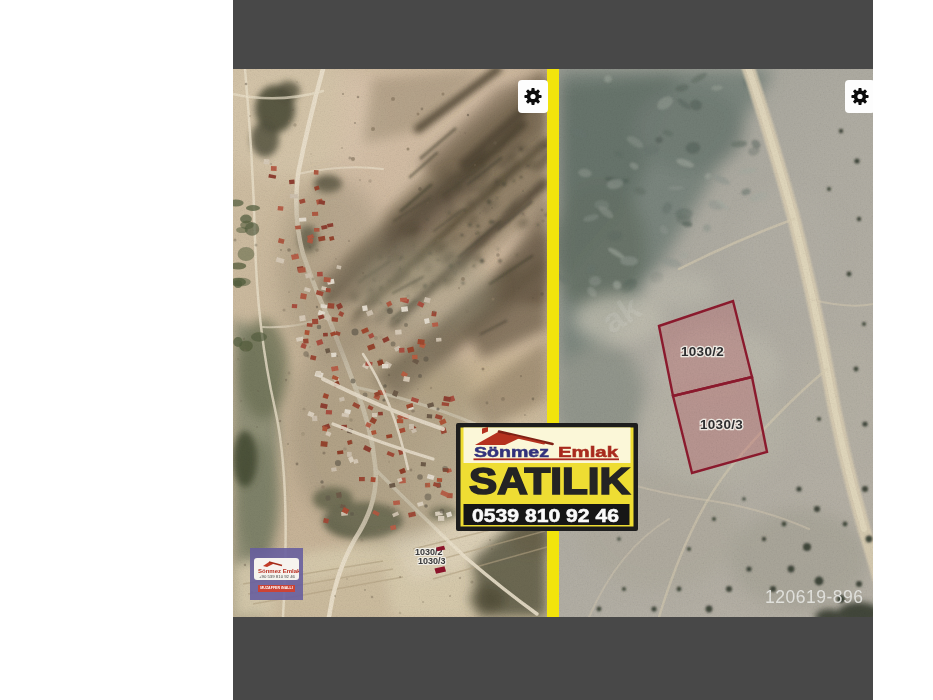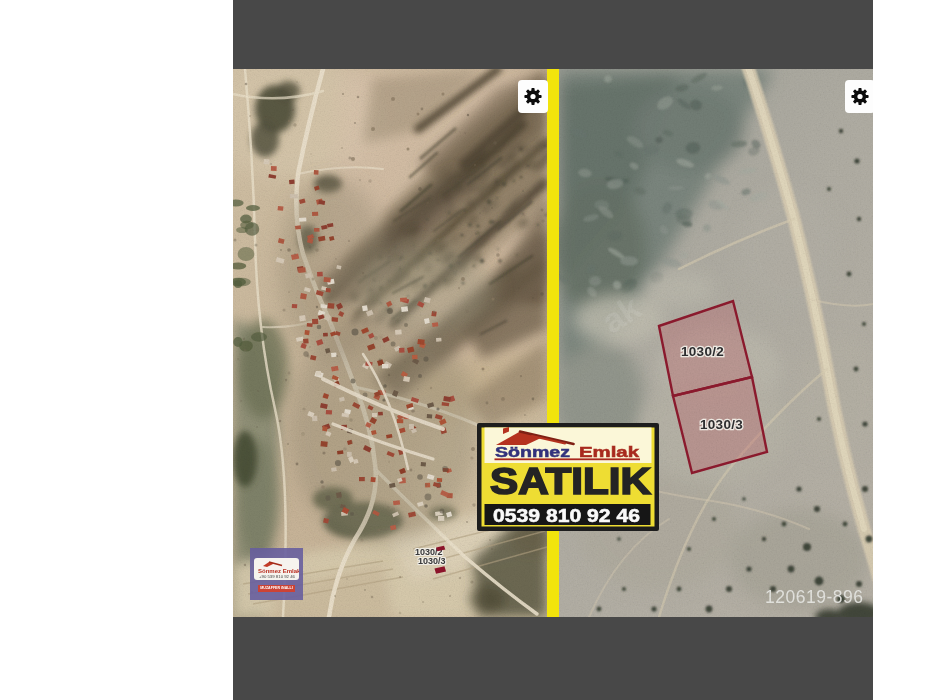--- a/index.html
+++ b/index.html
@@ -923,21 +923,21 @@
           <path d="M9,8 L15,4 L20,5.5 L13,9 Z" fill="#c23b27"></path>
           <path d="M15,4 L28,7.5" stroke="#a32a18" stroke-width="1.4" fill="none"></path>
           <text x="4" y="14.5" font-family="Liberation Sans, sans-serif" font-size="6" font-weight="bold" fill="#b92d20">Sönmez Emlak</text>
           <text x="5" y="20" font-family="Liberation Sans, sans-serif" font-size="4.3" fill="#444">+90 539 810 92 46</text>
         </svg>
       </div>
 
       <div style="position:absolute;left:8px;top:37px;width:37px;height:6.5px;background:#cc4335;color:#fff;font-size:3.6px;font-weight:bold;text-align:center;line-height:6.5px;white-space:nowrap;overflow:hidden;">MUZAFFER İNALLI</div>
     </div>
 
-    <div style="position:absolute;left:244px;top:354px;width:182px;height:108px;">
+    <div style="position:absolute;left:223px;top:354px;width:182px;height:108px;">
       <svg width="182" height="108" viewBox="0 0 182 108">
 
         <rect x="0" y="0" width="182" height="108" rx="2" fill="#1d1d1d"></rect>
 
         <rect x="4.5" y="4.5" width="173" height="99" fill="#eedd33"></rect>
 
         <rect x="7.5" y="4.5" width="167" height="35.5" fill="#fbf7d8"></rect>
 
         <g>
           <path d="M19,22 L43,8.5 L66,14 L49,22 Z" fill="#b5321f"></path>

